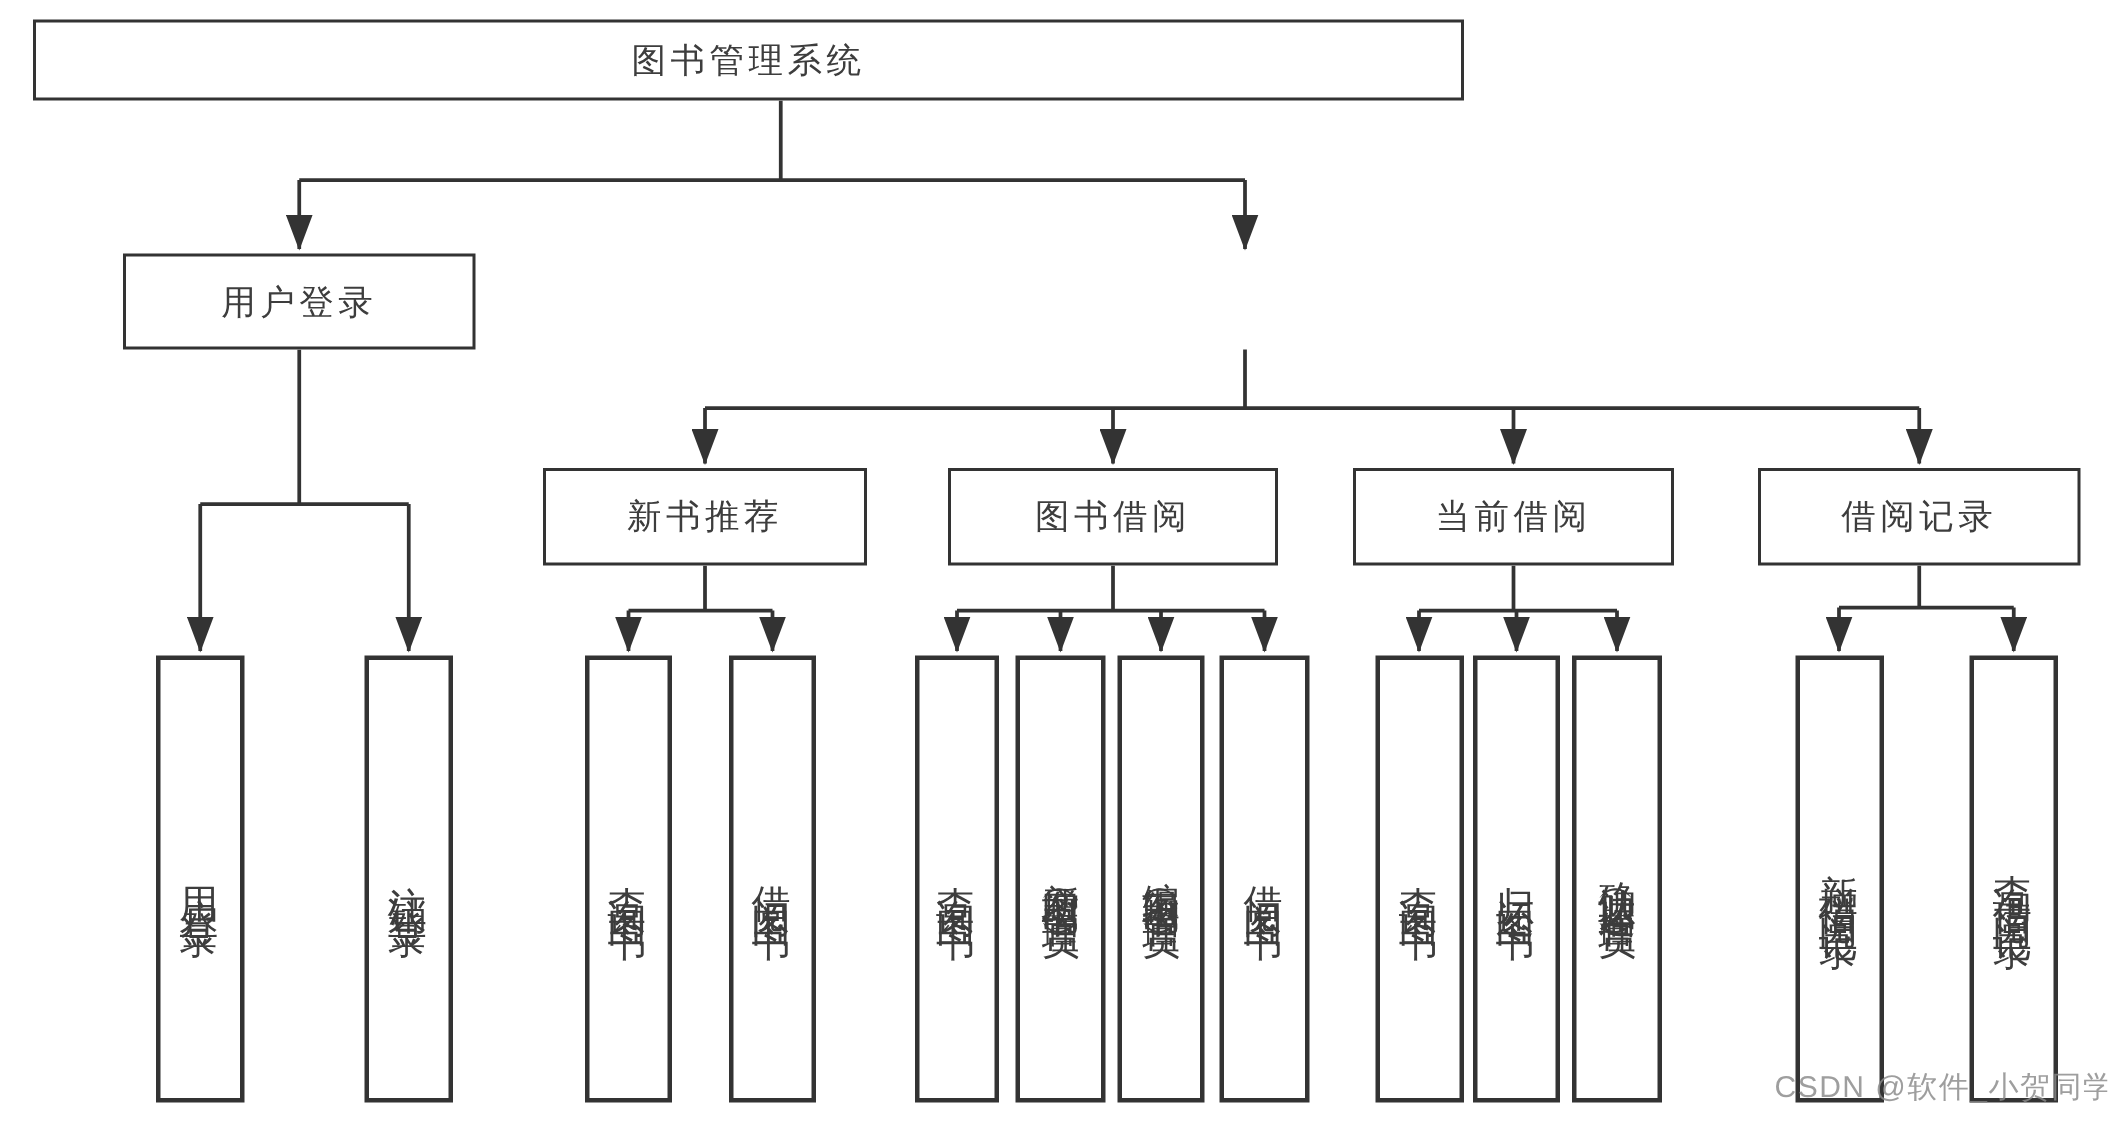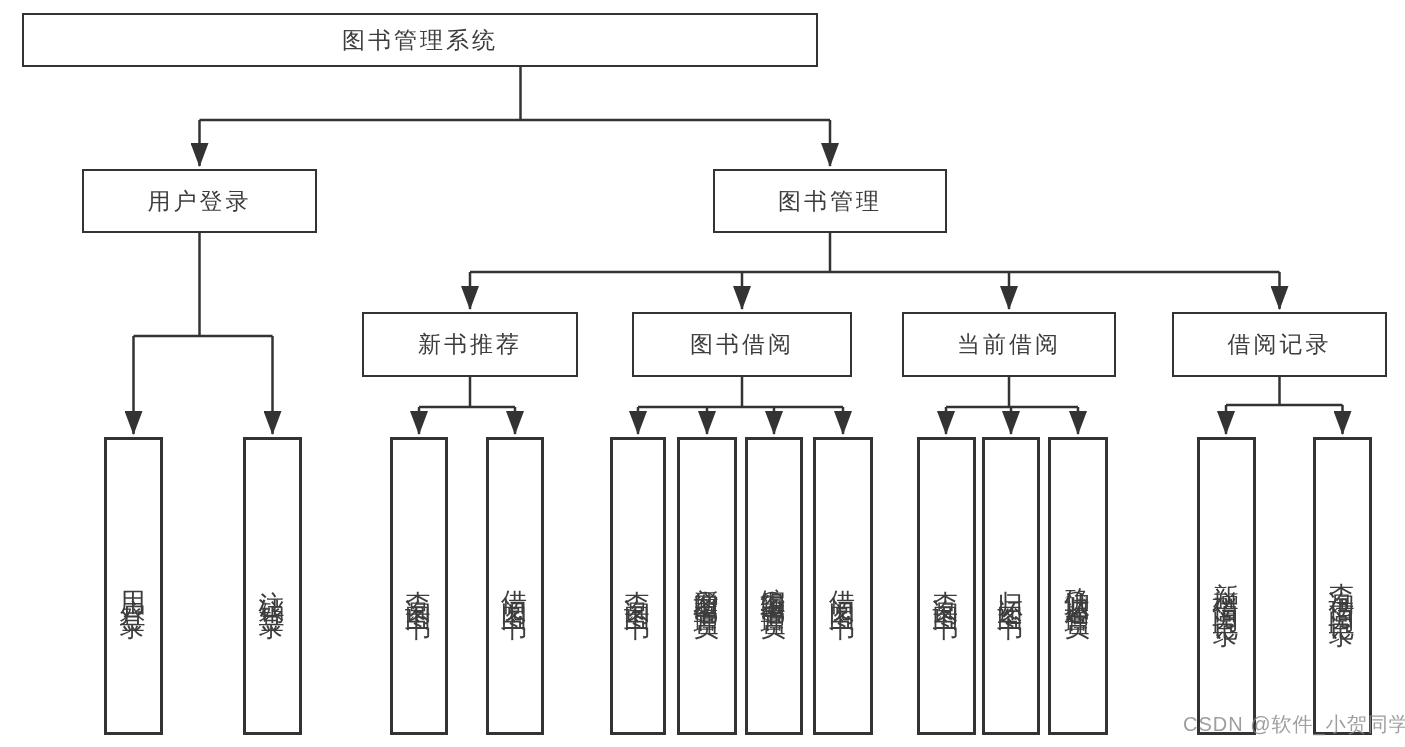--- a/index.html
+++ b/index.html
@@ -105,29 +105,26 @@
       <line x1="1011" y1="407" x2="1011" y2="434" marker-end="url(#arrow)"></line>
       <line x1="1078" y1="407" x2="1078" y2="434" marker-end="url(#arrow)"></line>
 
       <line x1="1279.5" y1="377" x2="1279.5" y2="405"></line>
       <line x1="1226" y1="405" x2="1342.5" y2="405"></line>
       <line x1="1226" y1="405" x2="1226" y2="434" marker-end="url(#arrow)"></line>
       <line x1="1342.5" y1="405" x2="1342.5" y2="434" marker-end="url(#arrow)"></line>
     </g>
   </svg>
 
-  <div class="box" style="left:22px; top:13px; width:796px; height:54px;">
+  <div class="box" style="left:22px; top:13px; width:954px; height:54px;">
     <span class="hlabel">图书管理系统</span>
   </div>
 
   <div class="box" style="left:82px; top:169px; width:235px; height:64px;">
     <span class="hlabel">用户登录</span>
-  </div>
-  <div class="box" style="left:713px; top:169px; width:234px; height:64px;">
-    <span class="hlabel">图书管理</span>
   </div>
 
   <div class="box" style="left:632px; top:312px; width:220px; height:65px;">
     <span class="hlabel">图书借阅</span>
   </div>
   <div class="box" style="left:362px; top:312px; width:216px; height:65px;">
     <span class="hlabel">新书推荐</span>
   </div>
   <div class="box" style="left:902px; top:312px; width:214px; height:65px;text-align:right;">
     <span class="hlabel">当前借阅</span>

